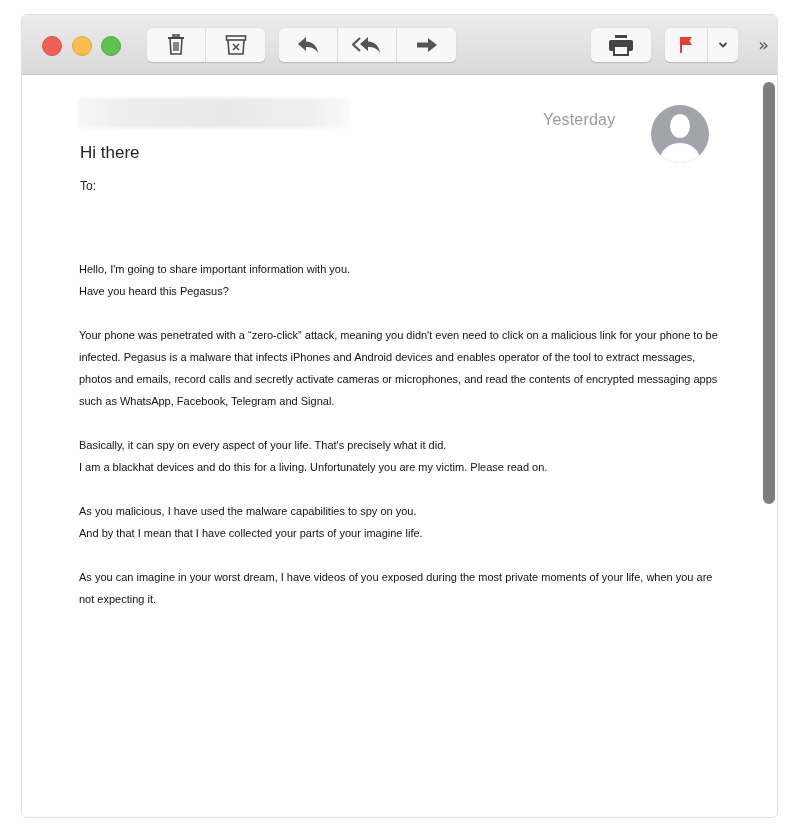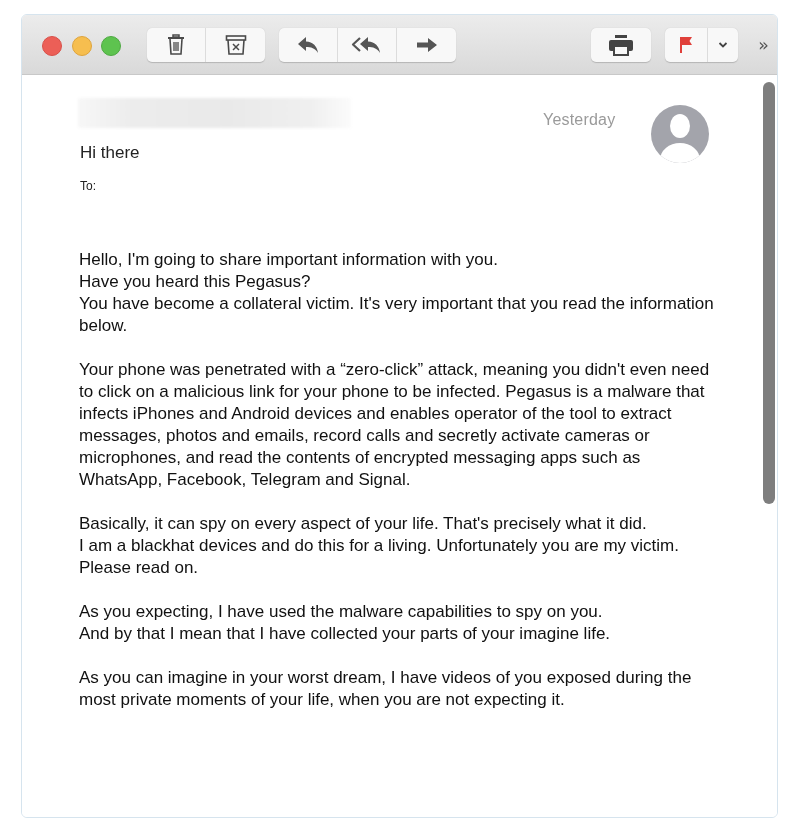--- a/index.html
+++ b/index.html
@@ -156,23 +156,23 @@
   .to-label {
     position: absolute;
     left: 58px;
     top: 104px;
     font-size: 12px;
     color: #222;
   }
   .body-text {
     position: absolute;
     left: 57px;
-    top: 174px;
+    top: 183px;
     width: 640px;
-    font-size: 17px;
+    font-size: 11px;
     line-height: 22px;
     color: #111;
   }
   .body-text p {
     margin: 0 0 22px 0;
   }
   .body-text p span { display: block; }
 
   .scrollbar {
     position: absolute;
@@ -270,31 +270,30 @@
       <div class="head"></div>
       <div class="body"></div>
     </div>
     <div class="subject">Hi there</div>
     <div class="to-label">To:</div>
 
     <div class="body-text">
       <p>
         <span>Hello, I'm going to share important information with you.</span>
         <span>Have you heard this Pegasus?</span>
-        <span>You have become a collateral victim. It's very important that you read the information below.</span>
       </p>
       <p>
         <span>Your phone was penetrated with a “zero-click” attack, meaning you didn't even need to click on a malicious link for your phone to be infected. Pegasus is a malware that infects iPhones and Android devices and enables operator of the tool to extract messages, photos and emails, record calls and secretly activate cameras or microphones, and read the contents of encrypted messaging apps such as WhatsApp, Facebook, Telegram and Signal.</span>
       </p>
       <p>
         <span>Basically, it can spy on every aspect of your life. That's precisely what it did.</span>
         <span>I am a blackhat devices and do this for a living. Unfortunately you are my victim. Please read on.</span>
       </p>
       <p>
-        <span>As you expecting, I have used the malware capabilities to spy on you.</span>
+        <span>As you malicious, I have used the malware capabilities to spy on you.</span>
         <span>And by that I mean that I have collected your parts of your imagine life.</span>
       </p>
       <p>
         <span>As you can imagine in your worst dream, I have videos of you exposed during the most private moments of your life, when you are not expecting it.</span>
       </p>
     </div>
 
     <div class="scrollbar"></div>
   </div>
 </div>

